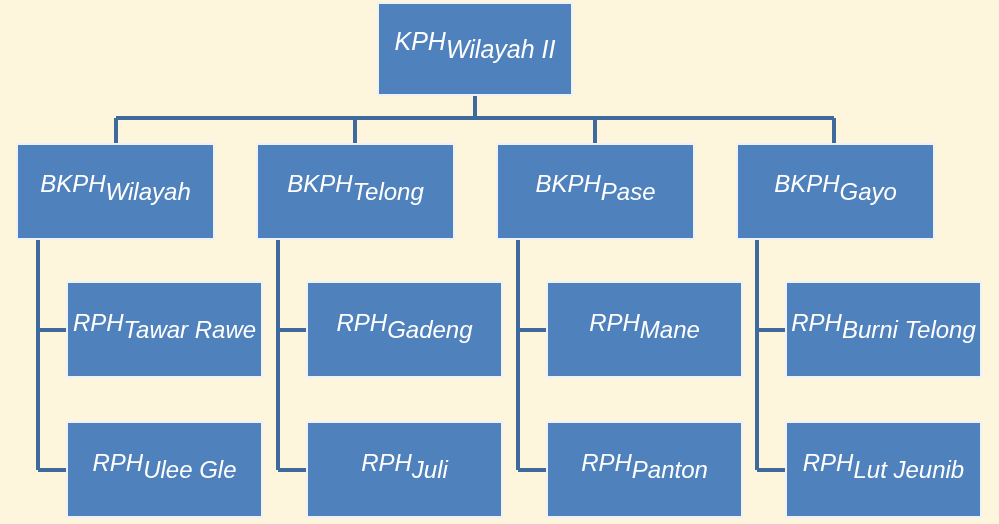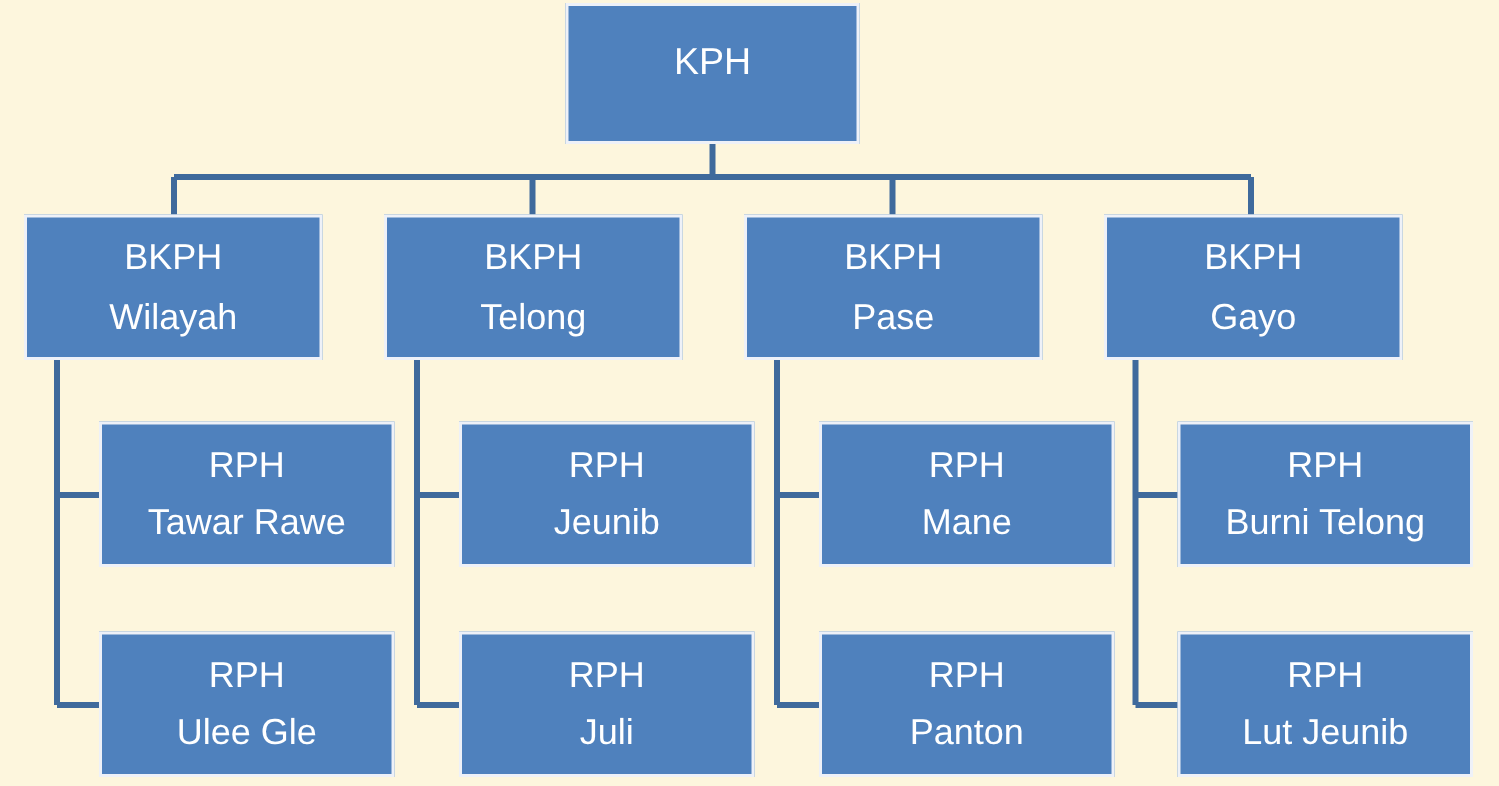--- a/index.html
+++ b/index.html
@@ -30,26 +30,27 @@
     z-index: 1;
   }
   
   .node {
     position: absolute;
     z-index: 2;
     box-sizing: border-box;
     background: #4f81bd;
     border: 2px solid #000000;
     display: flex;
-    flex-direction: column;
+    flex-direction: row;
     align-items: center;
     justify-content: center;
     color: #ffffff;
     text-align: center;
     line-height: 1.0;
+    font-style: italic;
   }
   .node .line1,
   .node .line2 {
     display: block;
     white-space: nowrap;
   }
   .node .line1 { margin-bottom: 16px; }
 
   .node-root {
     font-size: 25px;
@@ -92,20 +93,21 @@
       <path d="M 518 470 L 548 470"></path>
 
       <path d="M 757 240 L 757 470"></path>
       <path d="M 757 330 L 787 330"></path>
       <path d="M 757 470 L 787 470"></path>
     </g>
   </svg>
 
   <div class="node node-root" style="left: 377px; top: 2px; width: 196px; height: 94px; background: rgb(79, 129, 189); border-color: rgb(238, 241, 248); color: rgb(255, 255, 255);">
     <span class="line1">KPH</span>
+    <span class="line2">Wilayah II</span>
   </div>
 
   <div class="node node-bkph" style="left: 16px; top: 143px; width: 199px; height: 97px; background: rgb(79, 129, 189); border-color: rgb(238, 241, 248); color: rgb(255, 255, 255);">
     <span class="line1">BKPH</span>
     <span class="line2">Wilayah</span>
   </div>
 
   <div class="node node-bkph" style="left: 256px; top: 143px; width: 199px; height: 97px; background: rgb(79, 129, 189); border-color: rgb(238, 241, 248); color: rgb(255, 255, 255);">
     <span class="line1">BKPH</span>
     <span class="line2">Telong</span>
@@ -121,21 +123,21 @@
     <span class="line2">Gayo</span>
   </div>
 
   <div class="node node-rph" style="left: 66px; top: 281px; width: 197px; height: 97px; background: rgb(79, 129, 189); border-color: rgb(238, 241, 248); color: rgb(255, 255, 255);">
     <span class="line1">RPH</span>
     <span class="line2">Tawar Rawe</span>
   </div>
 
   <div class="node node-rph" style="left: 306px; top: 281px; width: 197px; height: 97px; background: rgb(79, 129, 189); border-color: rgb(238, 241, 248); color: rgb(255, 255, 255);">
     <span class="line1">RPH</span>
-    <span class="line2">Jeunib</span>
+    <span class="line2">Gadeng</span>
   </div>
 
   <div class="node node-rph" style="left: 546px; top: 281px; width: 197px; height: 97px; background: rgb(79, 129, 189); border-color: rgb(238, 241, 248); color: rgb(255, 255, 255);">
     <span class="line1">RPH</span>
     <span class="line2">Mane</span>
   </div>
 
   <div class="node node-rph" style="left: 785px; top: 281px; width: 197px; height: 97px; background: rgb(79, 129, 189); border-color: rgb(238, 241, 248); color: rgb(255, 255, 255);">
     <span class="line1">RPH</span>
     <span class="line2">Burni Telong</span>

